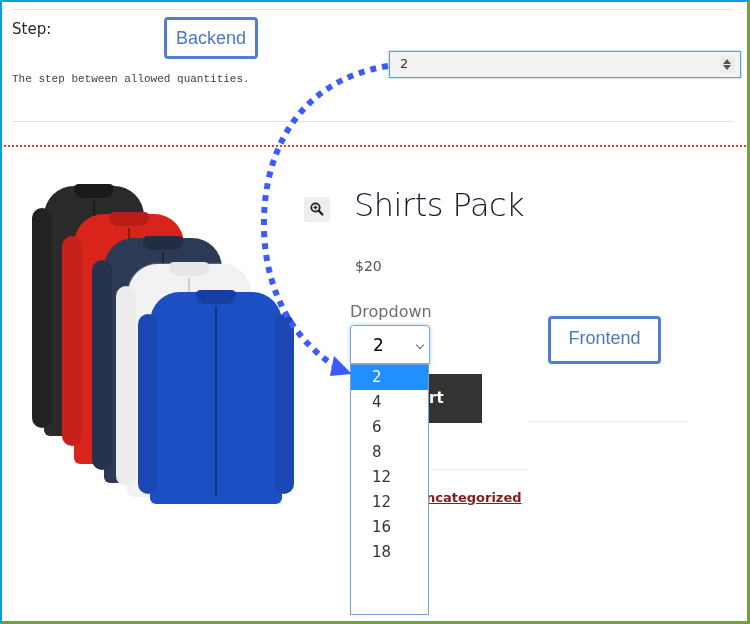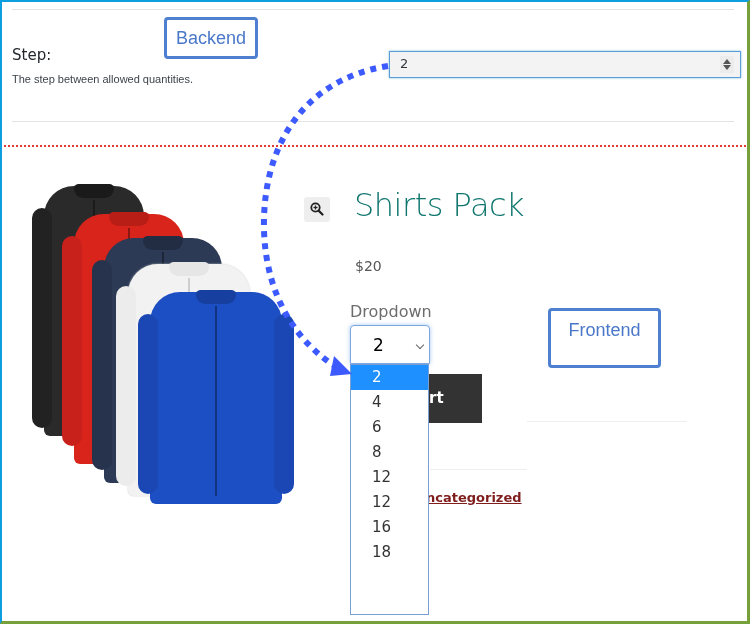--- a/index.html
+++ b/index.html
@@ -9,54 +9,54 @@
     .frame {
       position: absolute; left: 0; top: 0; width: 750px; height: 624px;
       border-top: 2px solid #0d9ee0; border-left: 2px solid #0d9ee0;
       border-right: 3px solid #76a13a; border-bottom: 3px solid #76a13a;
       pointer-events: none; z-index: 50;
     }
 
     
     .hr-top { position: absolute; left: 12px; top: 9px; width: 722px; height: 1px; background: #e3e3e3; }
     .hr-mid { position: absolute; left: 12px; top: 121px; width: 722px; height: 1px; background: #e3e3e3; }
-    .step-label { position: absolute; left: 12px; top: 46px; font-size: 15px; color: #23282d; font-family: "DejaVu Sans", sans-serif; }
-    .step-desc { position: absolute; left: 12px; top: 73px; font-size: 11px; color: #3c434a; font-family: Liberation Sans, sans-serif; font-weight: 300; }
+    .step-label { position: absolute; left: 12px; top: 20px; font-size: 15px; color: #23282d; font-family: "DejaVu Sans", sans-serif; }
+    .step-desc { position: absolute; left: 12px; top: 73px; font-size: 11px; color: #3c434a; font-family: Liberation Mono, monospace; font-weight: 300; }
     .step-input {
       position: absolute; left: 389px; top: 51px; width: 352px; height: 27px;
       background: #f3f3f3; border: 1px solid #5b9dd9; box-shadow: 0 0 2px rgba(30,140,190,.6);
       font-size: 13px; color: #32373c; padding: 4px 10px; font-family: "DejaVu Sans", sans-serif;
     }
     .step-spinner { position: absolute; right: 6px; top: 4px; width: 14px; height: 17px; background: #ececec; }
     .step-spinner:before, .step-spinner:after { content: ""; position: absolute; left: 3px; border-left: 4px solid transparent; border-right: 4px solid transparent; }
     .step-spinner:before { top: 3px; border-bottom: 5px solid #555; }
     .step-spinner:after { bottom: 3px; border-top: 5px solid #555; }
 
     .label-box {
       position: absolute; border: 3px solid #4f7fd0; border-radius: 4px; background: #fff;
       color: #4a78c9; font-size: 18px; text-align: center; font-family: "Liberation Sans", sans-serif;
     }
     .backend-box { left: 164px; top: 17px; width: 94px; height: 42px; line-height: 36px; }
-    .frontend-box { left: 548px; top: 308px; width: 113px; height: 60px; line-height: 38px; }
+    .frontend-box { left: 548px; top: 316px; width: 113px; height: 48px; line-height: 38px; }
 
     .red-divider { position: absolute; left: 0; top: 145px; width: 750px; height: 0; border-top: 2px dotted #e53935; }
 
     
     .product-image { position: absolute; left: 30px; top: 180px; width: 260px; height: 325px; }
     .shirt { position: absolute; border-radius: 30px 30px 6px 6px; }
     .shirt .collar { position: absolute; left: 50%; top: -2px; width: 40px; height: 14px; margin-left: -20px; border-radius: 6px 6px 12px 12px; }
     .shirt .sleeve { position: absolute; top: 22px; width: 20px; border-radius: 10px; }
     .shirt .sleeve.l { left: -12px; }
     .shirt .sleeve.r { right: -12px; }
     .shirt .placket { position: absolute; left: 50%; top: 14px; bottom: 8px; width: 2px; margin-left: -1px; opacity: .35; background: #000; }
 
     .zoom-btn { position: absolute; left: 304px; top: 197px; width: 26px; height: 25px; background: #eee; border-radius: 3px; }
     .zoom-btn svg { position: absolute; left: 6px; top: 5px; }
 
-    .product-title { position: absolute; left: 354px; top: 186px; font-size: 32px; color: #0f766e; font-family: "DejaVu Sans", sans-serif; font-weight: 200; letter-spacing: -0.5px; }
+    .product-title { position: absolute; left: 354px; top: 186px; font-size: 32px; color: #0f172a; font-family: "DejaVu Sans", sans-serif; font-weight: 200; letter-spacing: -0.5px; }
     .product-price { position: absolute; left: 355px; top: 258px; font-size: 14px; color: #555; font-family: "DejaVu Sans", sans-serif; }
     .dropdown-label { position: absolute; left: 350px; top: 302px; font-size: 16px; color: #6d6d6d; font-family: "DejaVu Sans", sans-serif; }
 
     .qty-select {
       position: absolute; left: 350px; top: 325px; width: 80px; height: 39px;
       border: 1px solid #7aa7e0; border-radius: 4px 4px 0 0; box-shadow: 0 0 4px rgba(80,150,230,.5);
       background: #fff; font-size: 17px; color: #000; padding: 9px 0 0 22px; font-family: "DejaVu Sans", sans-serif;
     }
     .qty-chevron { position: absolute; right: 6px; top: 16px; width: 6px; height: 6px; border-right: 1.5px solid #666; border-bottom: 1.5px solid #666; transform: rotate(45deg); }
 

